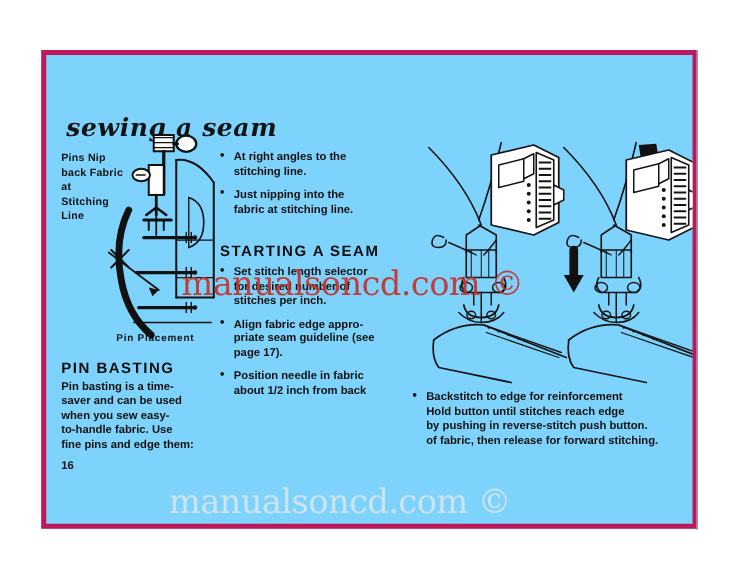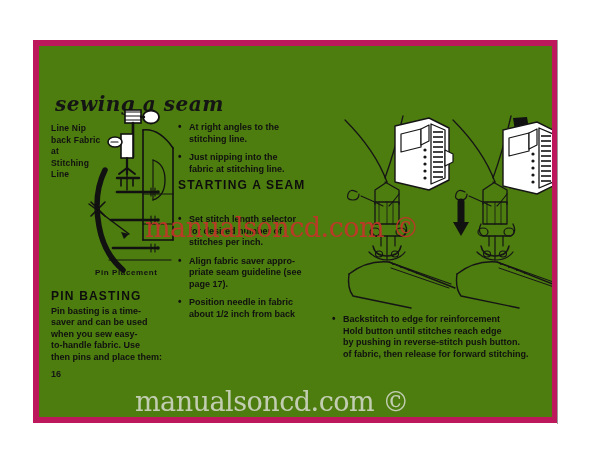--- a/index.html
+++ b/index.html
@@ -15,22 +15,22 @@
     position: relative;
   }
 
   
   #page-sheet {
     position: absolute;
     left: 33px;
     top: 40px;
     width: 525px;
     height: 383px;
-    background: #4d7c0f;
-    border: 6px solid #be185d;
+    background: #7dd3fc;
+    border: 4px solid #be185d;
     box-sizing: border-box;
     overflow: hidden;
   }
   #right-rule {
     position: absolute;
     left: 557px;
     top: 40px;
     width: 1px;
     height: 384px;
     background: #9a9a9a;
@@ -105,21 +105,21 @@
 
   
   .sec-head {
     position: absolute;
     font-size: 12px;
     font-weight: 700;
     letter-spacing: 1.2px;
     color: #0d0d0d;
     white-space: nowrap;
   }
-  #head-starting { left: 139px; top: 132px; text-align: center; }
+  #head-starting { left: 139px; top: 150px; text-align: center; }
   #head-pinbast  { left: 12px;  top: 243px; }
 
   
   #para-pinbast {
     position: absolute;
     left: 12px;
     top: 260px;
     width: 130px;
     font-size: 9px;
     line-height: 11.4px;
@@ -239,21 +239,21 @@
       <path d="M2 96 l40 30" stroke="#111" stroke-width="1.4"></path>
       <path d="M42 126 l-8 -2 l3 7 z" fill="#111" stroke="none"></path>
 
       <path d="M4 94 l14 14 M18 94 l-14 14" stroke="#111" stroke-width="1.6"></path>
 
       <path d="M22 152 h62" stroke="#111" stroke-width="1.2"></path>
     </svg>
   </div>
 
   <div class="blk side-label">
-    <div>Line Nip</div>
+    <div>Pins Nip</div>
     <div>back Fabric</div>
     <div>at</div>
     <div>Stitching</div>
     <div>Line</div>
   </div>
 
   <div class="blk caption-pin">Pin Placement</div>
 
   <div id="bullets-pin" class="bullets">
     <div class="li">
@@ -268,38 +268,38 @@
 
   <div id="head-starting" class="sec-head">STARTING A SEAM</div>
 
   <div id="bullets-seam" class="bullets">
     <div class="li">
       <span>Set stitch length selector</span>
       <span>for desired number of</span>
       <span>stitches per inch.</span>
     </div>
     <div class="li">
-      <span>Align fabric saver appro-</span>
+      <span>Align fabric edge appro-</span>
       <span>priate seam guideline (see</span>
       <span>page 17).</span>
     </div>
     <div class="li">
       <span>Position needle in fabric</span>
       <span>about 1/2 inch from back</span>
     </div>
   </div>
 
   <div id="head-pinbast" class="sec-head">PIN BASTING</div>
 
   <div id="para-pinbast">
     <span>Pin basting is a time-</span>
     <span>saver and can be used</span>
     <span>when you sew easy-</span>
     <span>to-handle fabric. Use</span>
-    <span>then pins and place them:</span>
+    <span>fine pins and edge them:</span>
   </div>
 
   <div id="page-number">16</div>
 
   <div id="illo-mid" class="illo">
     <svg viewBox="0 0 118 200" width="118" height="200" fill="none" stroke="#151515" stroke-width="1.2" stroke-linecap="round" stroke-linejoin="round">
 
       <path d="M6 6 q30 30 42 62" stroke-width="1.3"></path>
       <path d="M64 2 q-8 34 -18 62" stroke-width="1.3"></path>
       <path d="M48 68 l-12 8 v14" stroke-width="1.3"></path>

